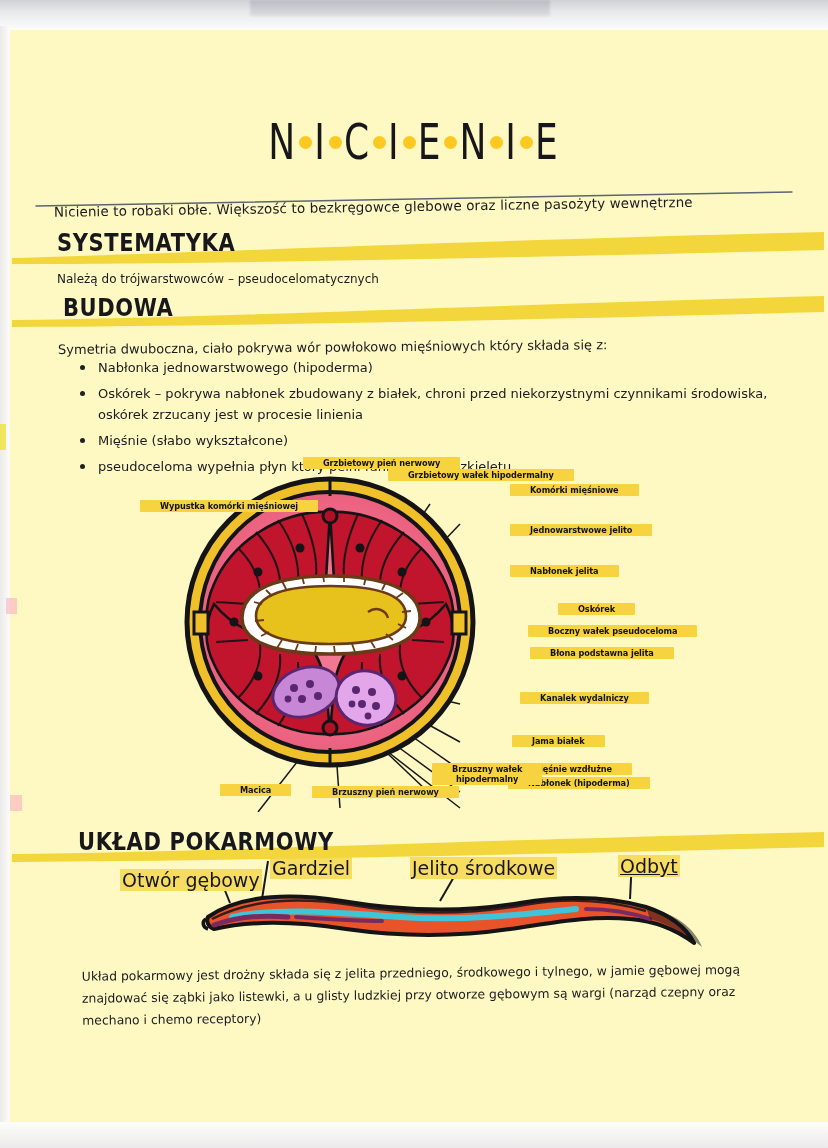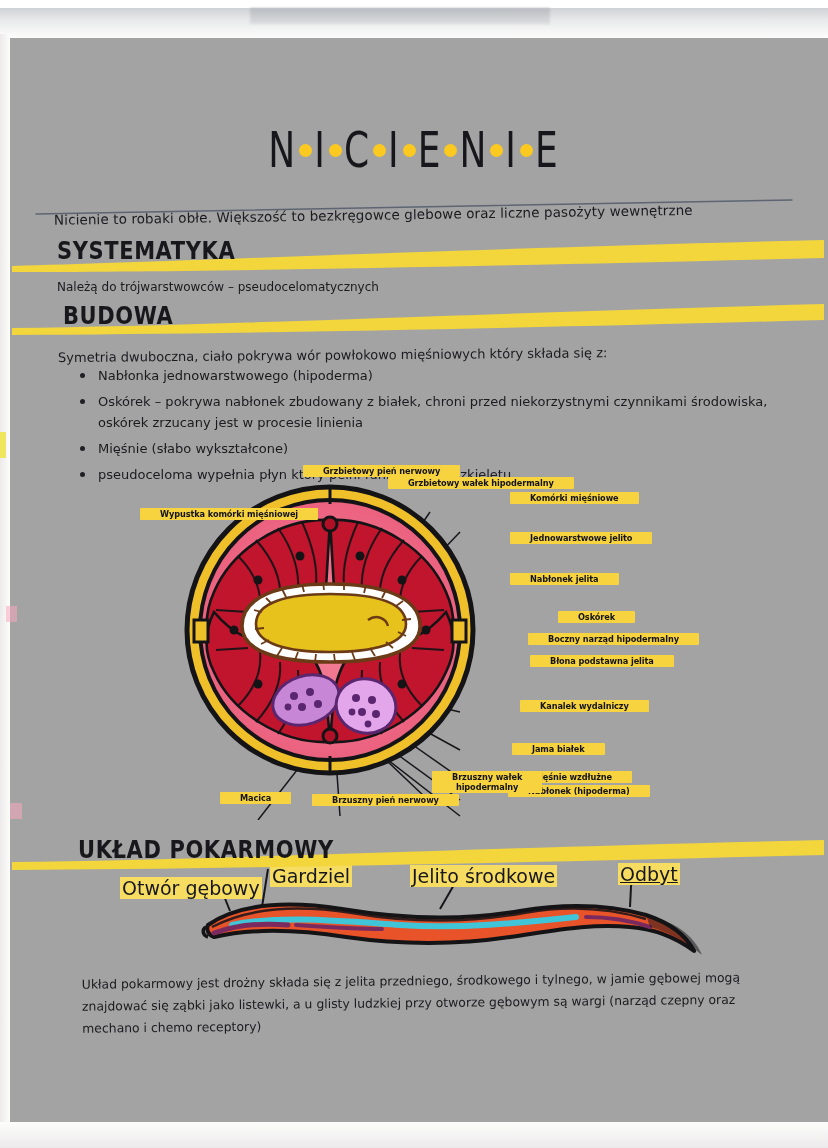--- a/index.html
+++ b/index.html
@@ -5,22 +5,21 @@
   html,body{margin:0;padding:0;}
   body{
     width:828px;height:1148px;
     background:#ffffff;
     font-family:"Liberation Sans", sans-serif;
     overflow:hidden;
     position:relative;
   }
   .page{
     position:absolute;inset:0;
-    background:#a3a3a3;
-    margin-top:8px;
+    background:#fef9c3;
   }
   
   .scan-shadow{
     position:absolute;top:0;left:0;width:828px;height:30px;
     background:linear-gradient(180deg,#cfd2d6 0%,#e8e9ea 40%,#fdfdfc 100%);
   }
   .scan-shadow2{
     position:absolute;top:0;left:250px;width:300px;height:16px;
     background:linear-gradient(180deg,#b9bcc1 0%,#dcdee0 100%);
     filter:blur(1px);
@@ -323,21 +322,21 @@
         <path d="M200,296 L200,313"></path>
       </g>
     </svg>
 
     <span class="lbl" style="left:173px;top:5px;">Grzbietowy pień nerwowy</span>
     <span class="lbl" style="left:258px;top:17px;">Grzbietowy wałek hipodermalny</span>
     <span class="lbl" style="left:380px;top:32px;">Komórki mięśniowe</span>
     <span class="lbl" style="left:380px;top:72px;">Jednowarstwowe jelito</span>
     <span class="lbl" style="left:380px;top:113px;">Nabłonek jelita</span>
     <span class="lbl" style="left:428px;top:151px;">Oskórek</span>
-    <span class="lbl" style="left:398px;top:173px;">Boczny narząd hipodermalny</span>
+    <span class="lbl" style="left:398px;top:173px;">Boczny wałek pseudoceloma</span>
     <span class="lbl" style="left:400px;top:195px;">Błona podstawna jelita</span>
     <span class="lbl" style="left:390px;top:240px;">Kanalek wydalniczy</span>
     <span class="lbl" style="left:382px;top:283px;">Jama białek</span>
     <span class="lbl" style="left:382px;top:311px;">Mięśnie wzdłużne</span>
     <span class="lbl" style="left:378px;top:325px;">Nabłonek (hipoderma)</span>
     <span class="lbl" style="left:10px;top:48px;">Wypustka komórki mięśniowej</span>
     <span class="lbl" style="left:90px;top:332px;">Macica</span>
     <span class="lbl" style="left:182px;top:334px;">Brzuszny pień nerwowy</span>
     <span class="lbl two" style="left:302px;top:311px;">
       <span>Brzuszny wałek</span><br>

